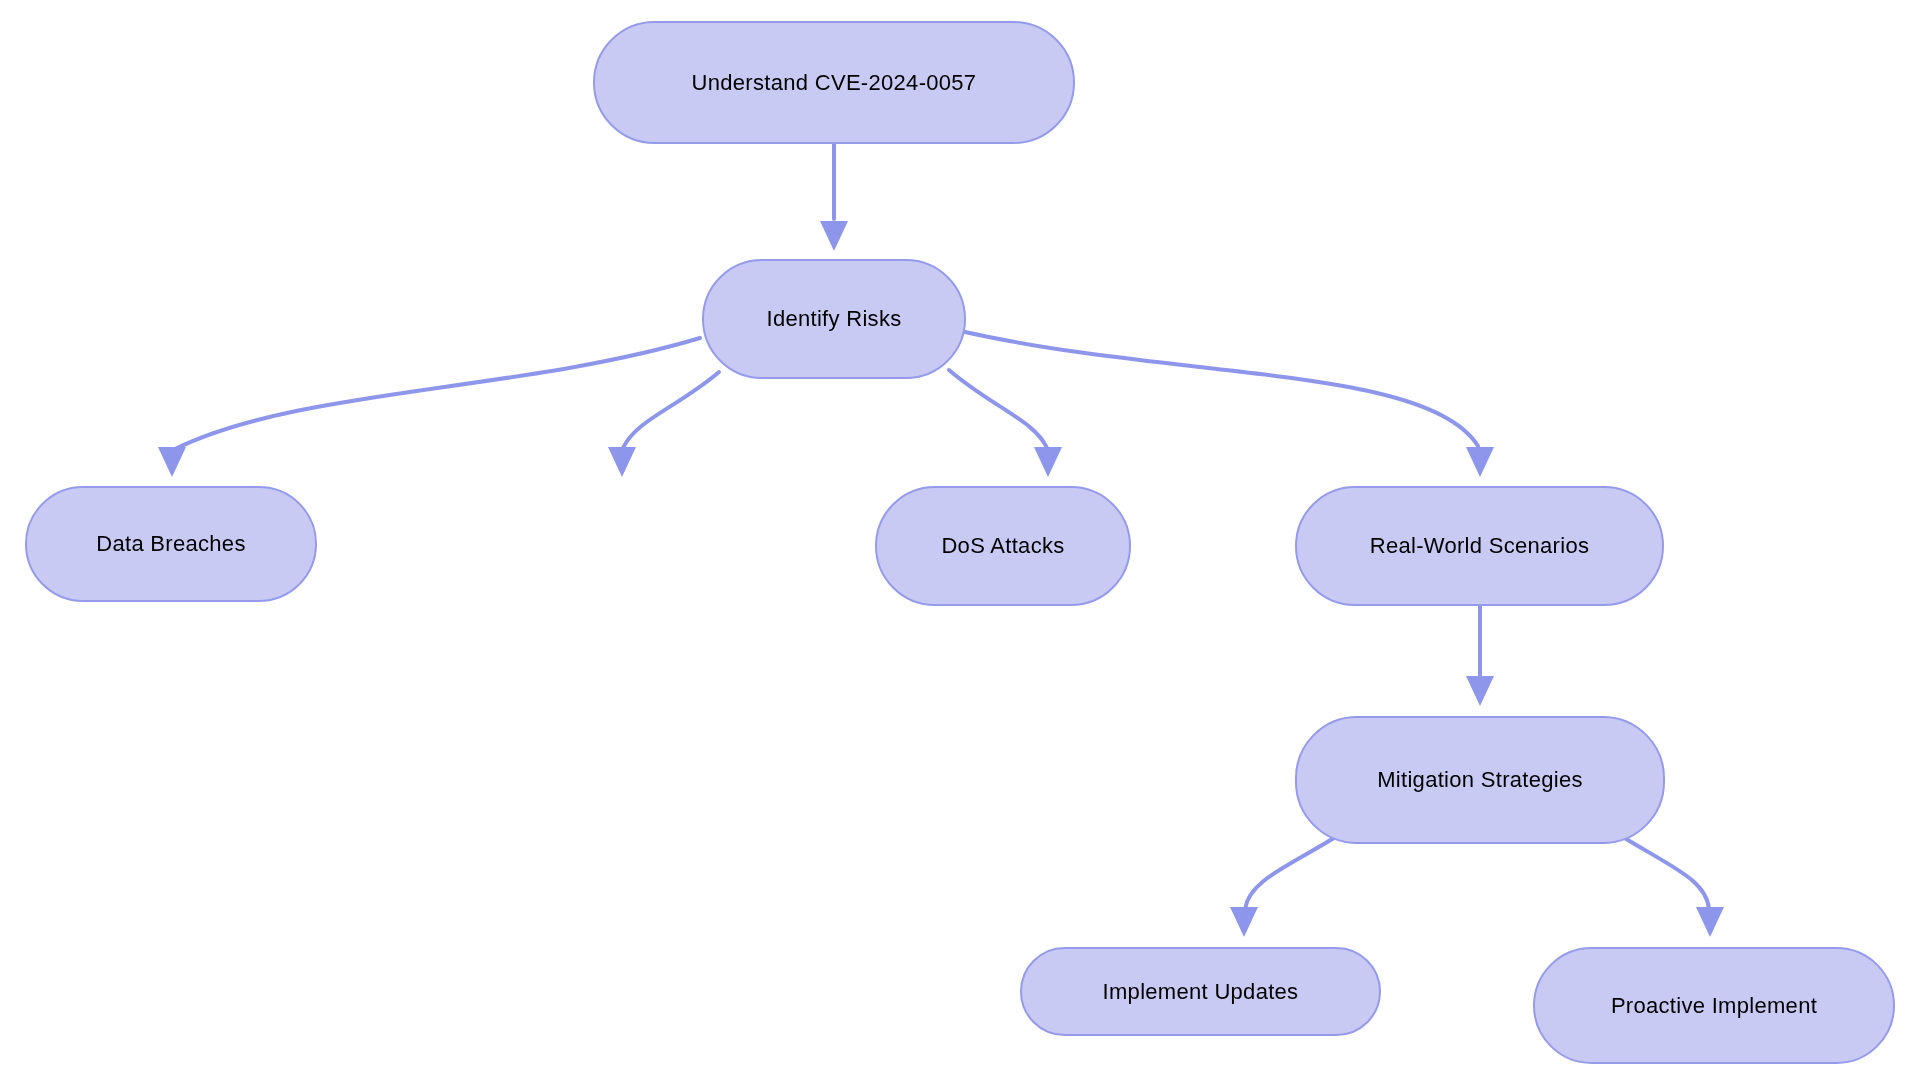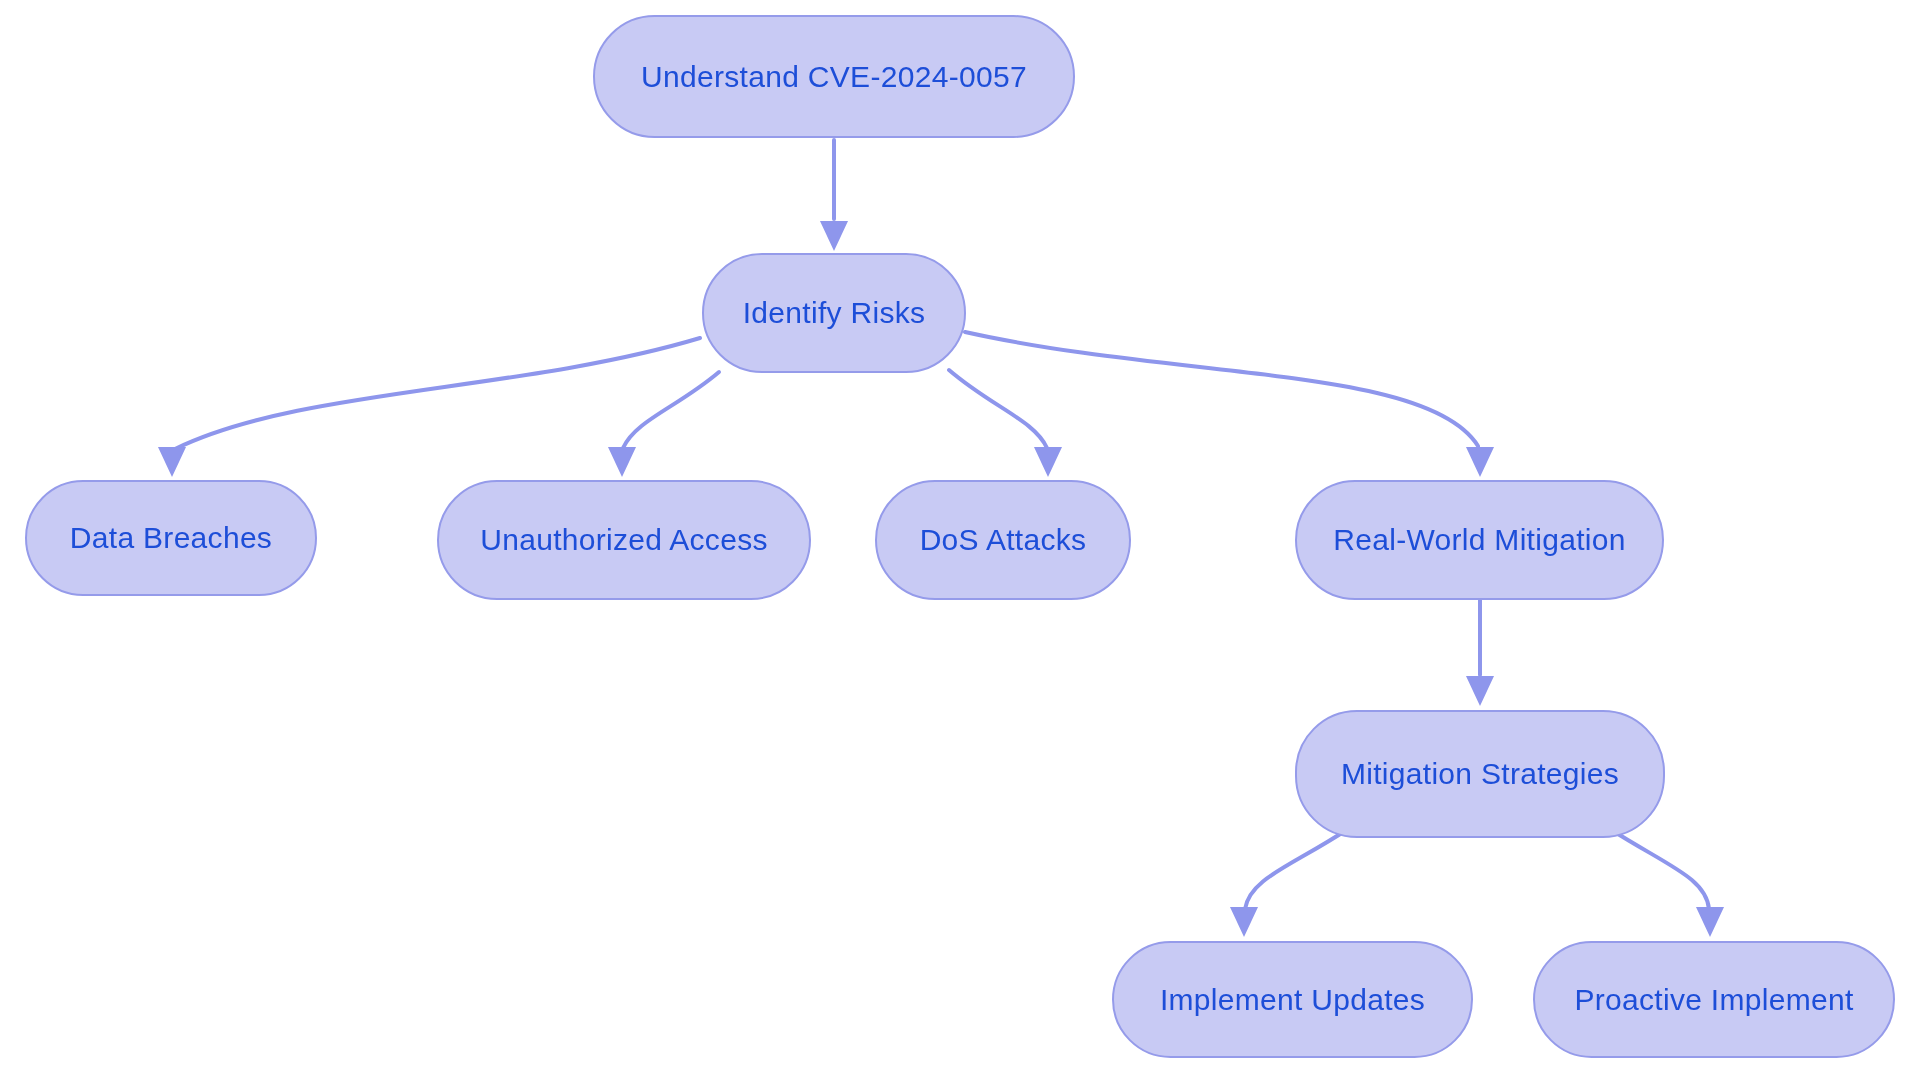--- a/index.html
+++ b/index.html
@@ -36,35 +36,36 @@
   }
   .node {
     position: absolute;
     display: flex;
     align-items: center;
     justify-content: center;
     box-sizing: border-box;
     background: #c8caf4;
     border: 2px solid #959bea;
     border-radius: 62px;
-    color: #1d4ed8;
-    font-size: 30px;
+    color: #000000;
+    font-size: 22px;
     letter-spacing: 0.3px;
     white-space: nowrap;
     text-align: center;
+    margin-top: 6px;
   }
   
   .n-understand  { left: 593px;  top: 15px;  width: 482px; height: 123px; }
   .n-identify    { left: 702px;  top: 253px; width: 264px; height: 120px; }
   .n-breaches    { left: 25px;   top: 480px; width: 292px; height: 116px; }
   .n-unauth      { left: 437px;  top: 480px; width: 374px; height: 120px; }
   .n-dos         { left: 875px;  top: 480px; width: 256px; height: 120px; }
   .n-realworld   { left: 1295px; top: 480px; width: 369px; height: 120px; }
   .n-mitigation  { left: 1295px; top: 710px; width: 370px; height: 128px; }
-  .n-implement   { left: 1112px; top: 941px; width: 361px; height: 117px; }
+  .n-implement   { left: 1020px; top: 941px; width: 361px; height: 89px; }
   .n-proactive   { left: 1533px; top: 941px; width: 362px; height: 117px; }
 </style>
 </head>
 <body>
 
 <div class="canvas">
 
   <svg class="edges" viewBox="0 0 1920 1083">
 
     <path class="link" d="M 834 140 L 834 219"></path>
@@ -88,20 +89,19 @@
     <path class="link" d="M 1348 829 C 1292 866, 1250 878, 1245 909"></path>
     <path class="head" d="M 1244 937 L 1230 907 L 1258 907 Z"></path>
 
     <path class="link" d="M 1610 829 C 1668 866, 1706 878, 1709 909"></path>
     <path class="head" d="M 1710 937 L 1696 907 L 1724 907 Z"></path>
   </svg>
 
   <div class="node n-understand">Understand CVE-2024-0057</div>
   <div class="node n-identify">Identify Risks</div>
   <div class="node n-breaches">Data Breaches</div>
-  <div class="node n-unauth">Unauthorized Access</div>
   <div class="node n-dos">DoS Attacks</div>
-  <div class="node n-realworld">Real-World Mitigation</div>
+  <div class="node n-realworld">Real-World Scenarios</div>
   <div class="node n-mitigation">Mitigation Strategies</div>
   <div class="node n-implement">Implement Updates</div>
   <div class="node n-proactive">Proactive Implement</div>
 
 </div>
 
 </body></html>

